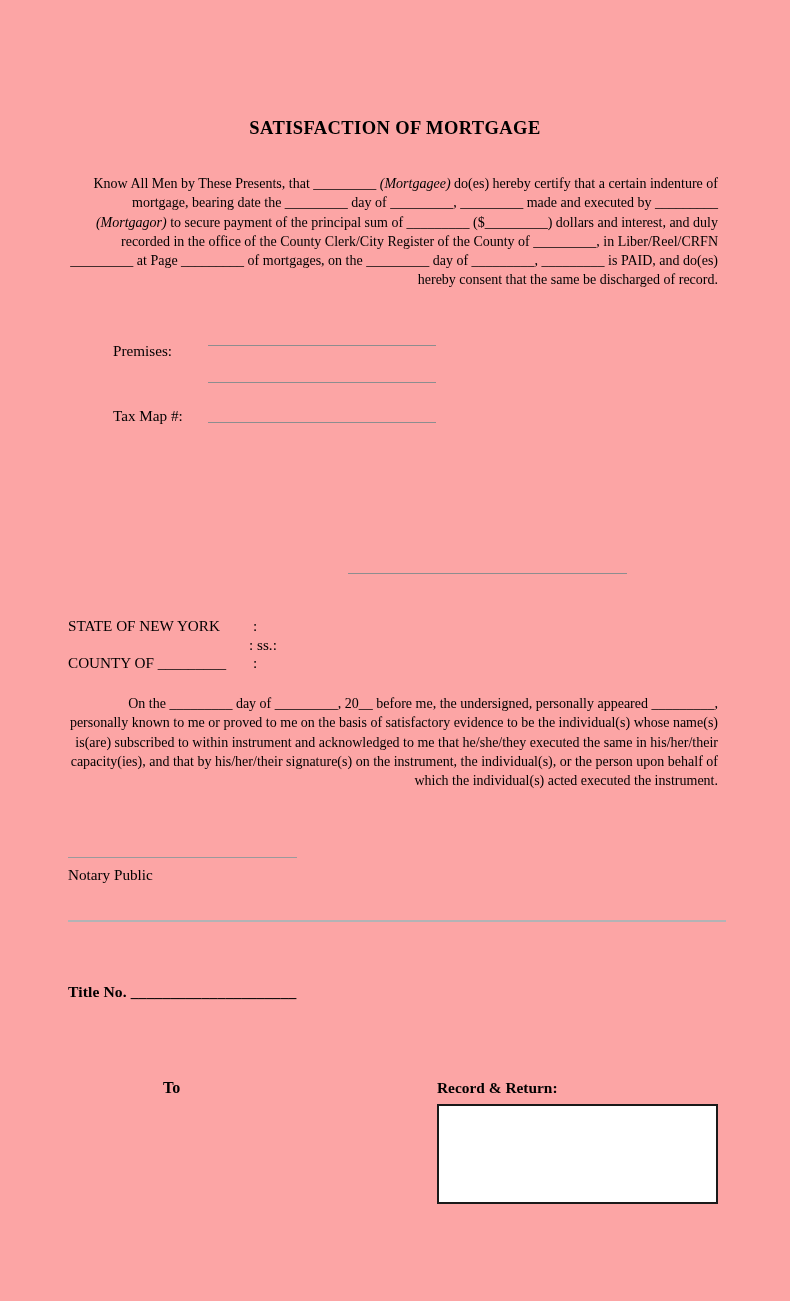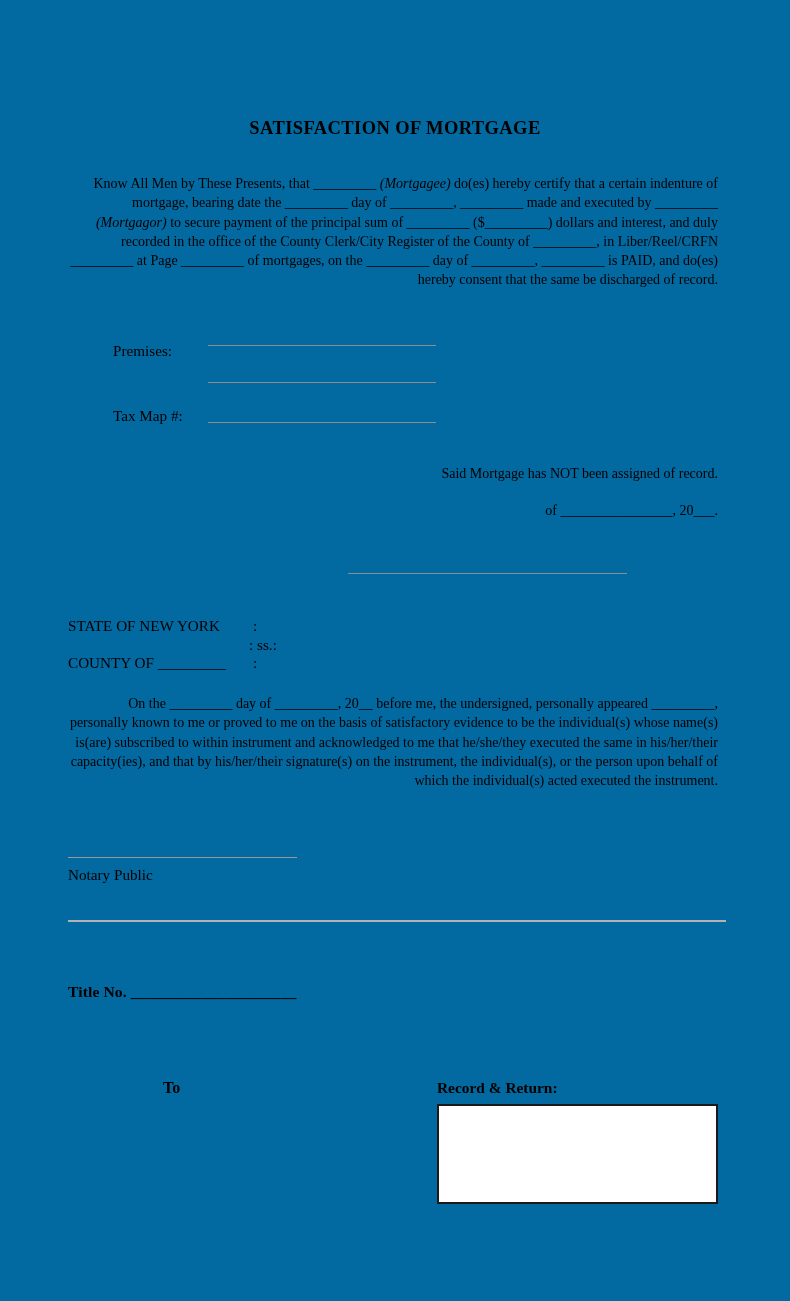--- a/index.html
+++ b/index.html
@@ -14,21 +14,21 @@
     font-family: "Liberation Serif", serif;
     color: #000000;
     overflow: hidden;
   }
 
   .page {
     position: absolute;
     left: 0; top: 0;
     width: 790px;
     height: 1301px;
-    background: #0369a1;
+    background: #fca5a5;
   }
 
   
   .doc-title {
     position: absolute;
     left: 0; top: 118px;
     width: 790px;
     text-align: center;
     font-size: 18.5px;
     font-weight: bold;
@@ -145,24 +145,22 @@
 
   <div class="para" id="recital-paragraph">Know All Men by These Presents, that _________ <span class="ital">(Mortgagee)</span> do(es) hereby certify that a certain indenture of mortgage, bearing date the _________ day of _________, _________ made and executed by _________ <span class="ital">(Mortgagor)</span> to secure payment of the principal sum of _________ ($_________) dollars and interest, and duly recorded in the office of the County Clerk/City Register of the County of _________, in Liber/Reel/CRFN _________ at Page _________ of mortgages, on the _________ day of _________, _________ is PAID, and do(es) hereby consent that the same be discharged of record.</div>
 
   <div class="field-row" id="premises-label">Premises:</div>
   <div class="rule" id="premises-line-1"></div>
   <div class="rule" id="premises-line-2"></div>
 
   <div class="field-row" id="taxmap-label">Tax Map #:</div>
   <div class="rule" id="taxmap-line"></div>
 
-  <div class="para" id="assigned-note">Said Mortgage has NOT been assigned of record.</div>
 
   <div class="para" id="dated-block">
-    <div>of ________________, 20___.</div>
   </div>
 
   <div class="rule" id="signature-line"></div>
 
   <div class="venue-line" id="venue-state">STATE OF NEW YORK</div>
   <div class="venue-colon" id="venue-colon-1">:</div>
 
   <div id="venue-ss-text">: ss.:</div>
 
   <div class="venue-line" id="venue-county">COUNTY OF _________</div>

